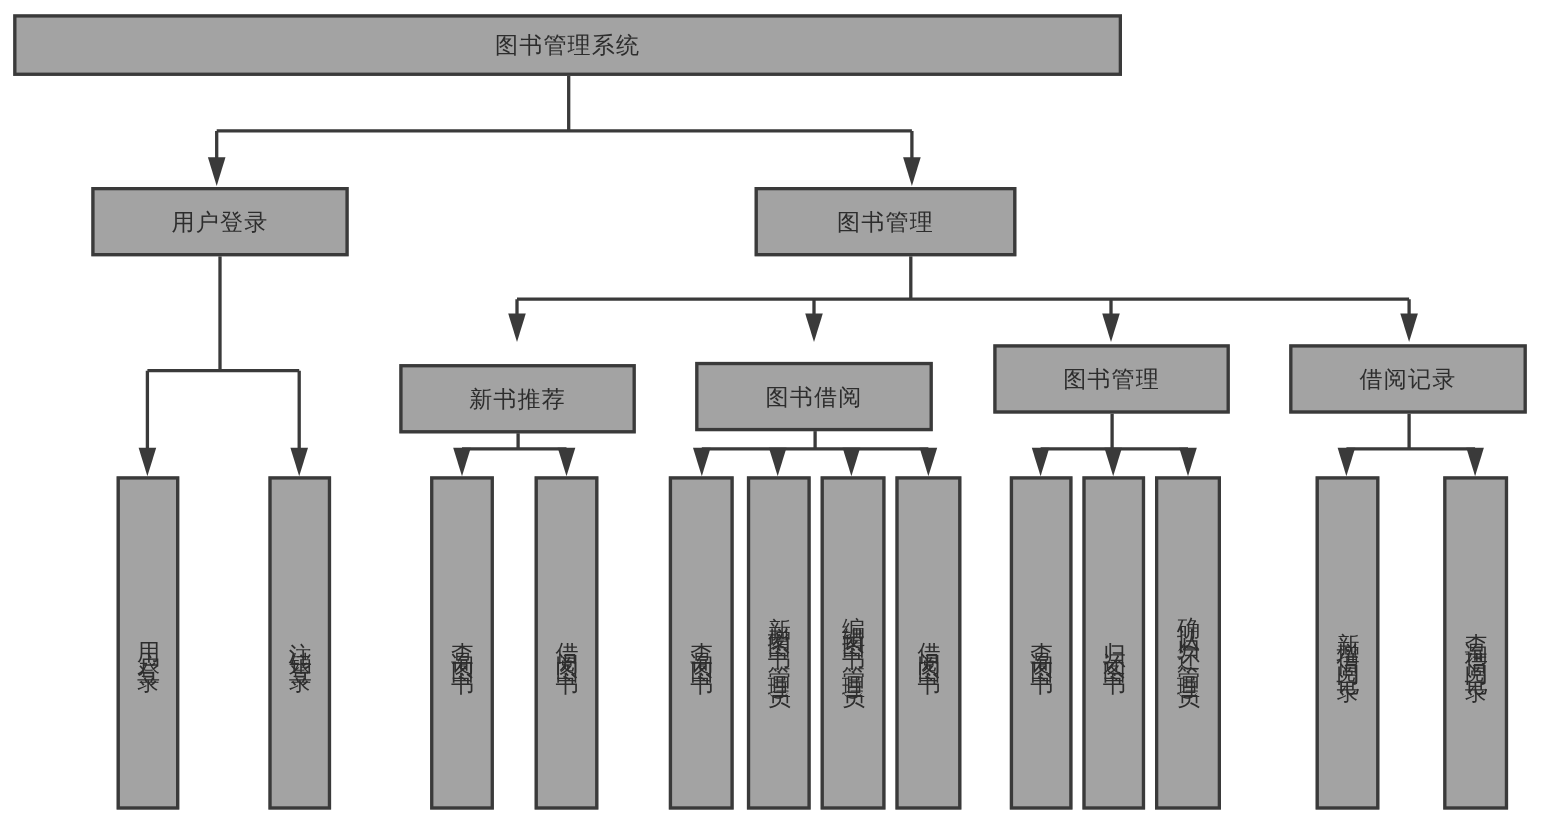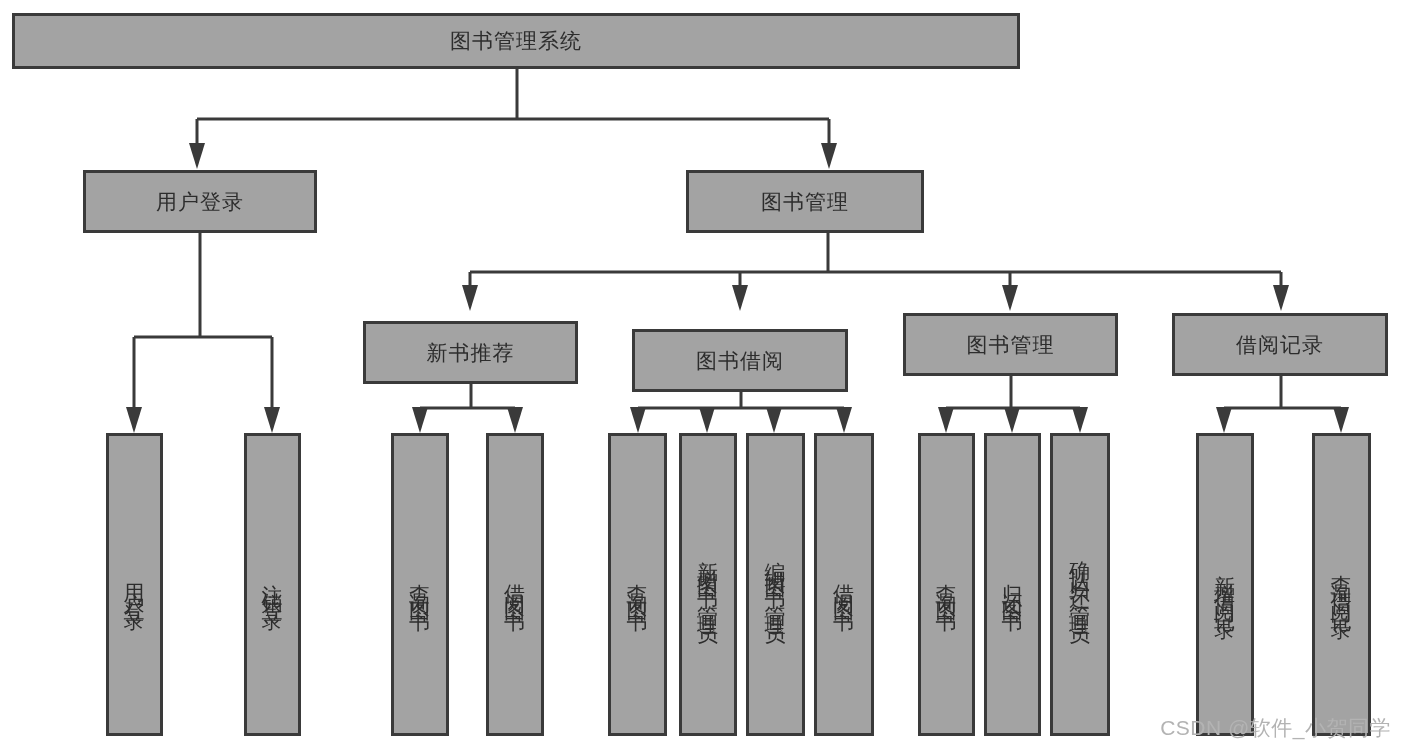--- a/index.html
+++ b/index.html
@@ -109,21 +109,21 @@
     <span>图书管理系统</span>
   </div>
 
   <div class="hbox" style="left:83px;top:170px;width:234px;height:63px">
     <span>用户登录</span>
   </div>
   <div class="hbox" style="left:686px;top:170px;width:238px;height:63px">
     <span>图书管理</span>
   </div>
 
-  <div class="hbox" style="left:363px;top:321px;width:215px;height:63px">
+  <div class="hbox" style="left:363px;top:331px;width:215px;height:63px">
     <span>新书推荐</span>
   </div>
   <div class="hbox" style="left:632px;top:329px;width:216px;height:63px">
     <span>图书借阅</span>
   </div>
   <div class="hbox" style="left:903px;top:313px;width:215px;height:63px">
     <span>图书管理</span>
   </div>
   <div class="hbox" style="left:1172px;top:313px;width:216px;height:63px">
     <span>借阅记录</span>
@@ -162,15 +162,14 @@
   <div class="vbox" style="left:1050px;width:60px">
     <span>确认归还（管理员）</span>
   </div>
   <div class="vbox" style="left:1196px;width:58px">
     <span>新增借阅记录</span>
   </div>
   <div class="vbox" style="left:1312px;width:59px">
     <span>查询借阅记录</span>
   </div>
 
-  <div class="watermark">CSDN @软件_小贺同学</div>
 
 </div>
 
 </body></html>

